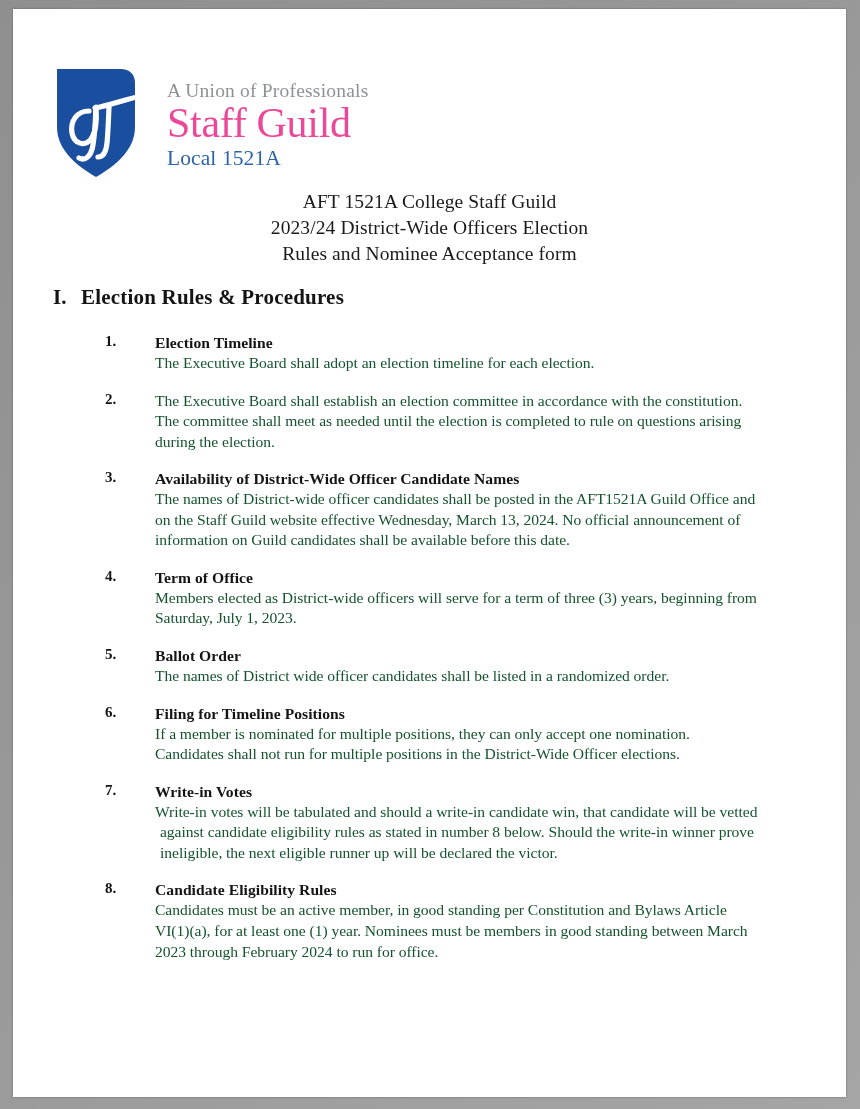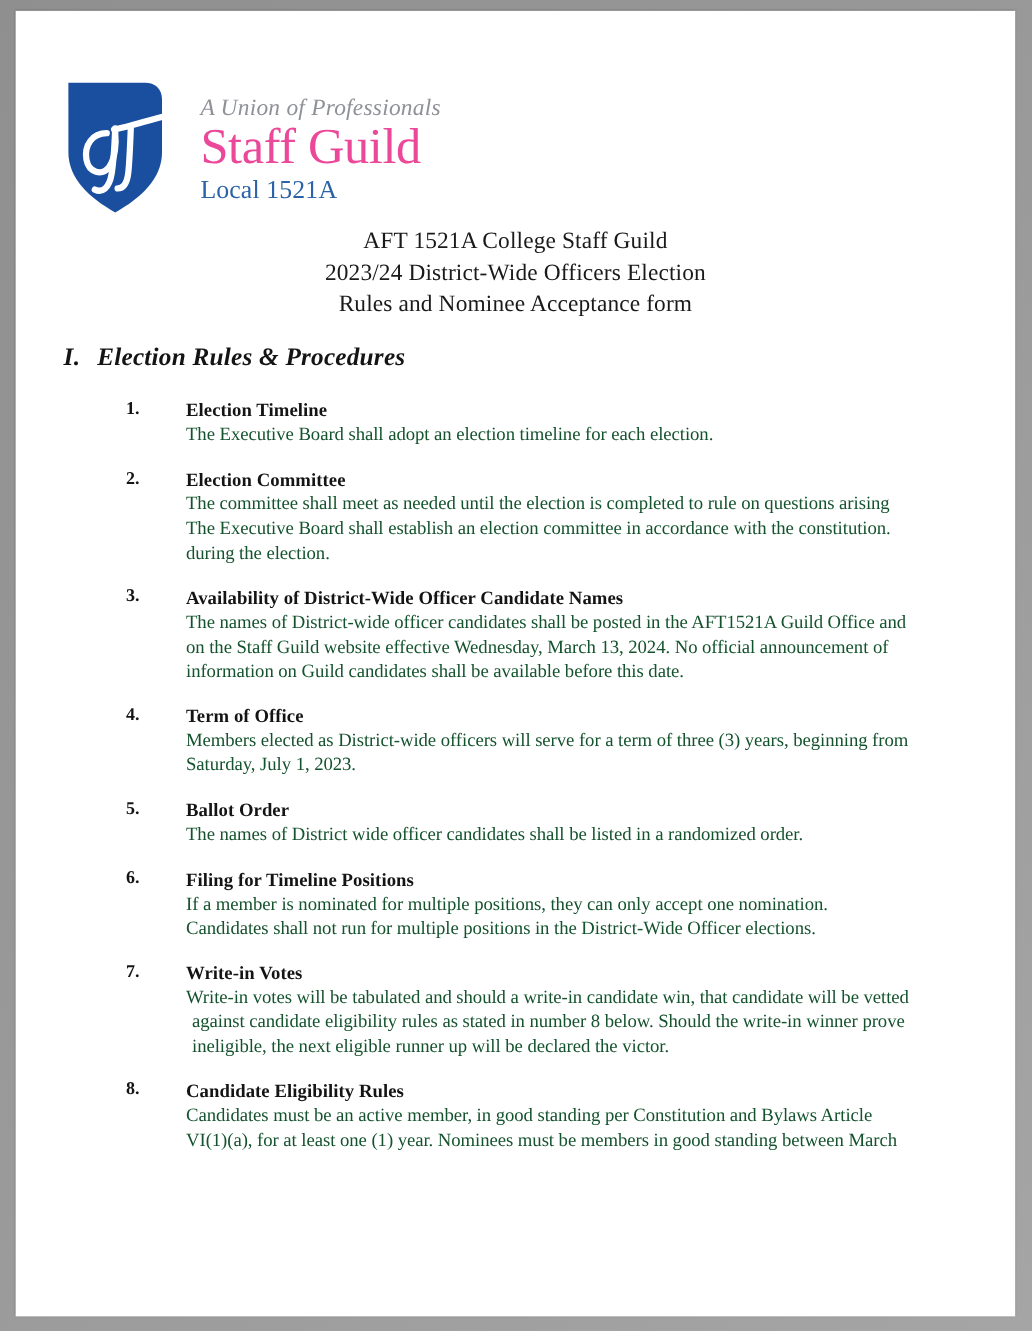--- a/index.html
+++ b/index.html
@@ -50,21 +50,20 @@
     height: 112px;
   }
   .logo-text {
     position: absolute;
     left: 112px;
     top: 0px;
     width: 300px;
   }
   .tagline {
     font-family: "Liberation Serif", "DejaVu Serif", serif;
-    font-style: italic;
     font-size: 19.5px;
     color: #8e9196;
     letter-spacing: 0.2px;
     line-height: 1.1;
     margin-top: 13px;
     white-space: nowrap;
   }
   .brand {
     font-family: "Liberation Serif", "DejaVu Serif", serif;
     font-size: 42px;
@@ -103,21 +102,20 @@
   
   .section-head {
     position: absolute;
     left: 0;
     top: 276px;
     width: 100%;
     font-size: 21px;
     font-weight: bold;
     color: #141414;
     letter-spacing: 0.2px;
-    font-style: italic;
   }
   .section-head .sec-num {
     display: inline-block;
     width: 55px;
     text-align: left;
     padding-left: 40px;
     box-sizing: border-box;
   }
   .section-head .sec-title {
     display: inline-block;
@@ -202,24 +200,23 @@
     <div class="rules">
         <div class="rule">
           <div class="num">1.</div>
           <div class="rtitle">Election Timeline</div>
           <div class="rbody">
             <span class="ln">The Executive Board shall adopt an election timeline for each election.</span>
           </div>
         </div>
         <div class="rule">
           <div class="num">2.</div>
-          <div class="rtitle">Election Committee</div>
-          <div class="rbody">
+          <div class="rbody">
+            <span class="ln">The Executive Board shall establish an election committee in accordance with the constitution.</span>
             <span class="ln">The committee shall meet as needed until the election is completed to rule on questions arising</span>
-            <span class="ln">The Executive Board shall establish an election committee in accordance with the constitution.</span>
             <span class="ln">during the election.</span>
           </div>
         </div>
         <div class="rule">
           <div class="num">3.</div>
           <div class="rtitle">Availability of District-Wide Officer Candidate Names</div>
           <div class="rbody">
             <span class="ln">The names of District-wide officer candidates shall be posted in the AFT1521A Guild Office and</span>
             <span class="ln">on the Staff Guild website effective Wednesday, March 13, 2024.  No official announcement of</span>
             <span class="ln">information on Guild candidates shall be available before this date.</span>
@@ -256,18 +253,19 @@
             <span class="ln">against candidate eligibility rules as stated in number 8 below. Should the write-in winner prove</span>
             <span class="ln">ineligible, the next eligible runner up will be declared the victor.</span>
           </div>
         </div>
         <div class="rule">
           <div class="num">8.</div>
           <div class="rtitle">Candidate Eligibility Rules</div>
           <div class="rbody">
             <span class="ln">Candidates must be an active member, in good standing per Constitution and Bylaws Article</span>
             <span class="ln">VI(1)(a), for at least one (1) year.  Nominees must be members in good standing between March</span>
+            <span class="ln">2023 through February 2024 to run for office.</span>
           </div>
         </div>
       </div>
 
   </div>
 </div>
 
 </body></html>

